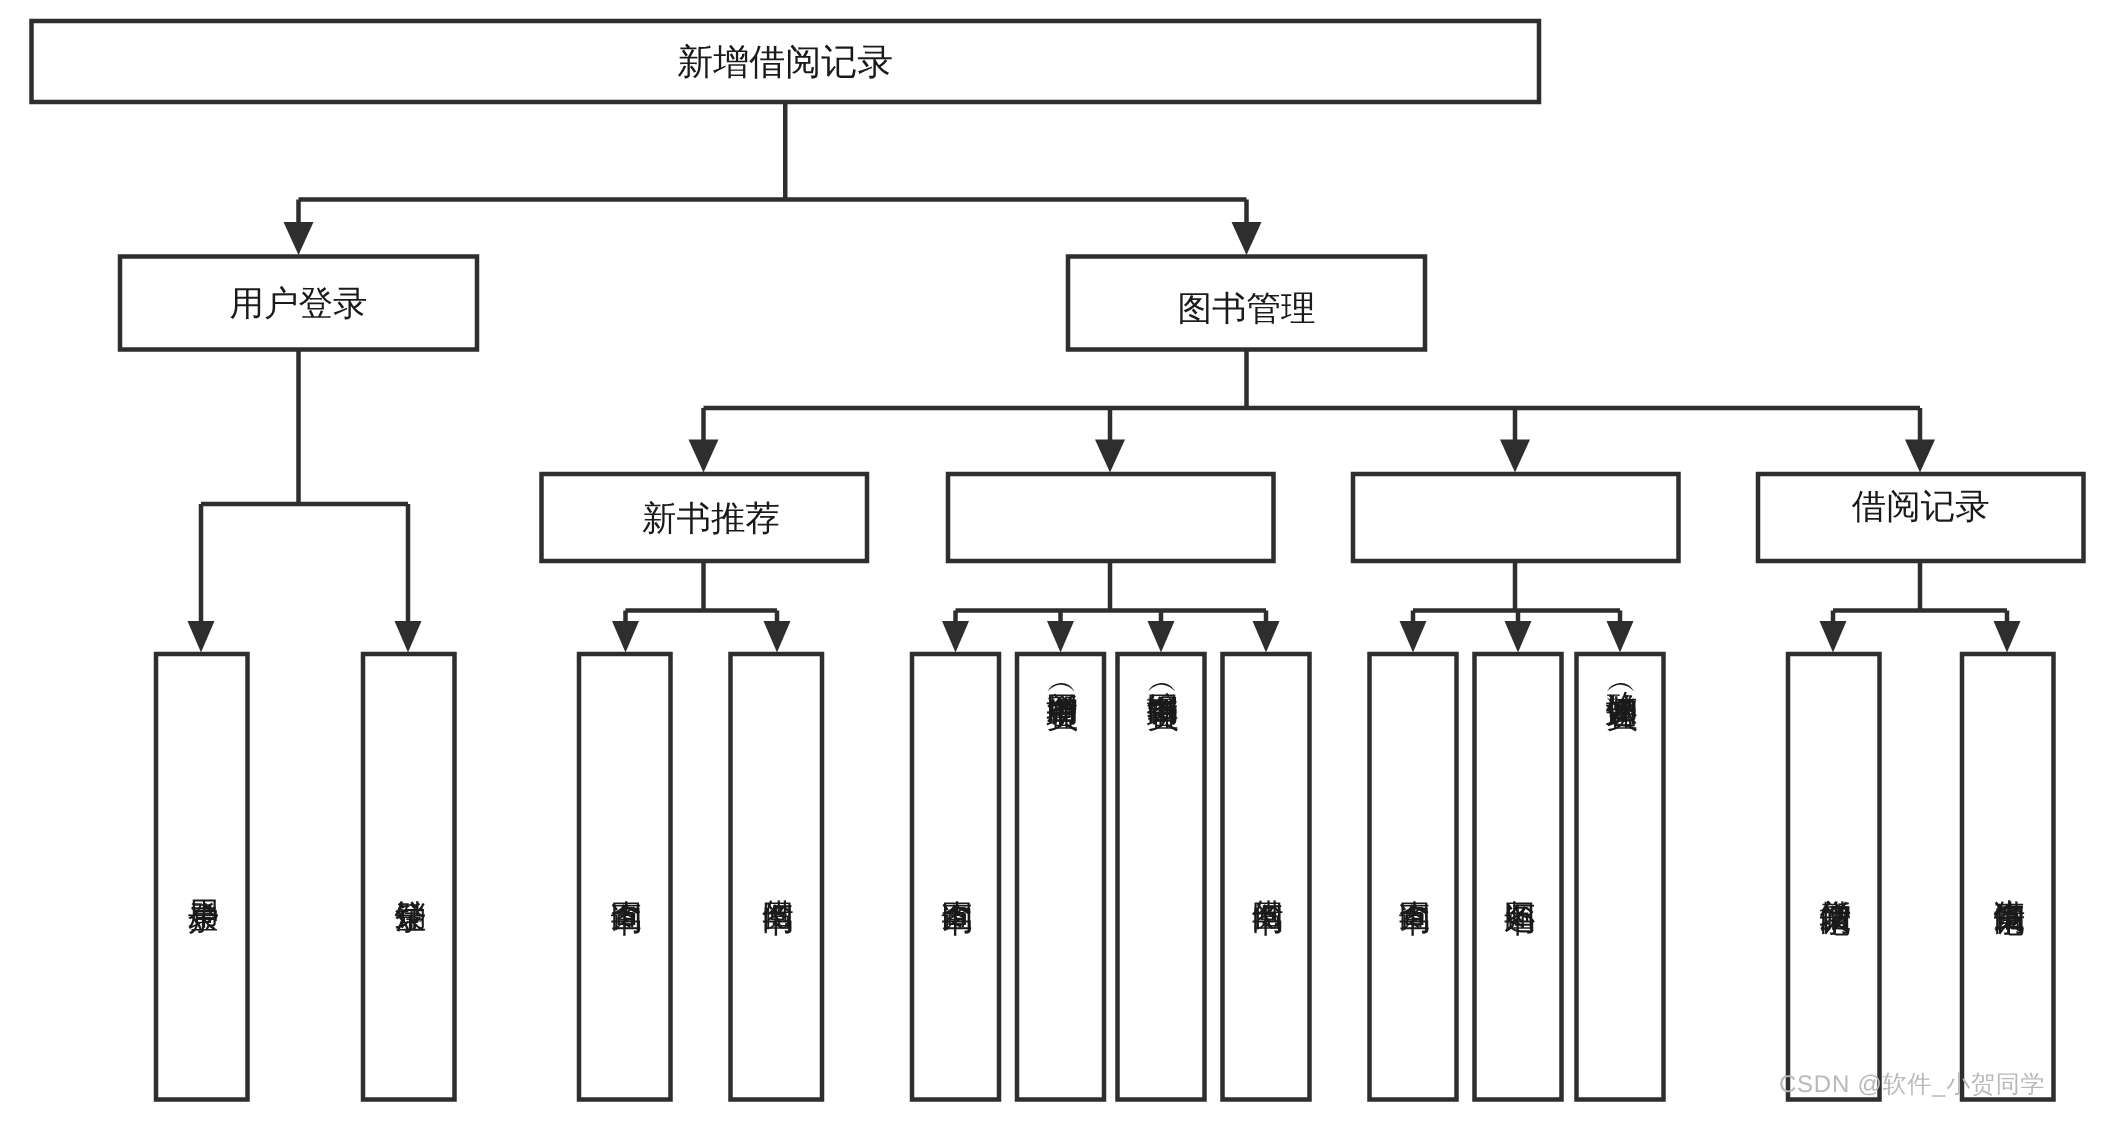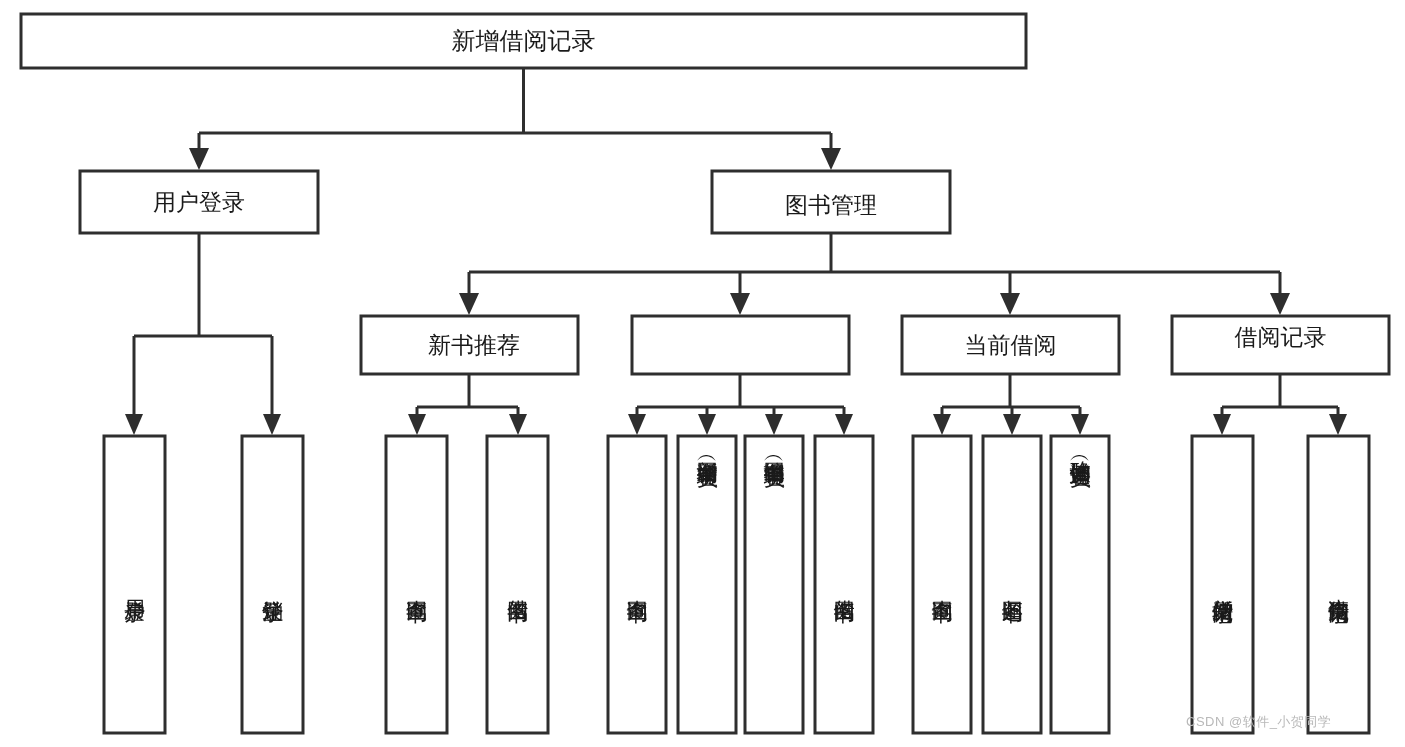--- a/index.html
+++ b/index.html
@@ -74,21 +74,21 @@
     color: #1a1a1a;
     white-space: nowrap;
   }
   .title-text { font-size: 24px; }
   .tier-text { font-size: 23px; }
   #watermark {
     position: absolute;
     left: 1186px;
     top: 713px;
     font-family: "Liberation Sans", "DejaVu Sans", sans-serif;
-    font-size: 13px;
+    font-size: 16px;
     color: #b9b9b9;
     white-space: nowrap;
     letter-spacing: 0.5px;
   }
 </style>
 </head>
 <body>
 
 <div id="diagram-root">
 
@@ -206,23 +206,20 @@
 
   <div class="hlabel-holder" style="left:712px; top:171px; width:238px; height:69px;">
     <span class="hlabel-text tier-text">图书管理</span>
   </div>
 
   <div class="hlabel-holder" style="left:361px; top:316px; width:226px; height:58px;">
     <span class="hlabel-text tier-text">新书推荐</span>
   </div>
 
 
-  <div class="hlabel-holder" style="left:902px; top:316px; width:217px; height:58px;">
-    <span class="hlabel-text tier-text">当前借阅</span>
-  </div>
 
   <div class="hlabel-holder" style="left:1172px; top:316px; width:217px; height:42px;text-align:right;">
     <span class="hlabel-text tier-text">借阅记录</span>
   </div>
 
   <div class="vlabel-holder" style="left:104px; top:436px; width:61px; height:297px;">
     <span class="vlabel-text">用户登录</span>
   </div>
 
   <div class="vlabel-holder" style="left:242px; top:436px; width:61px; height:297px;">

